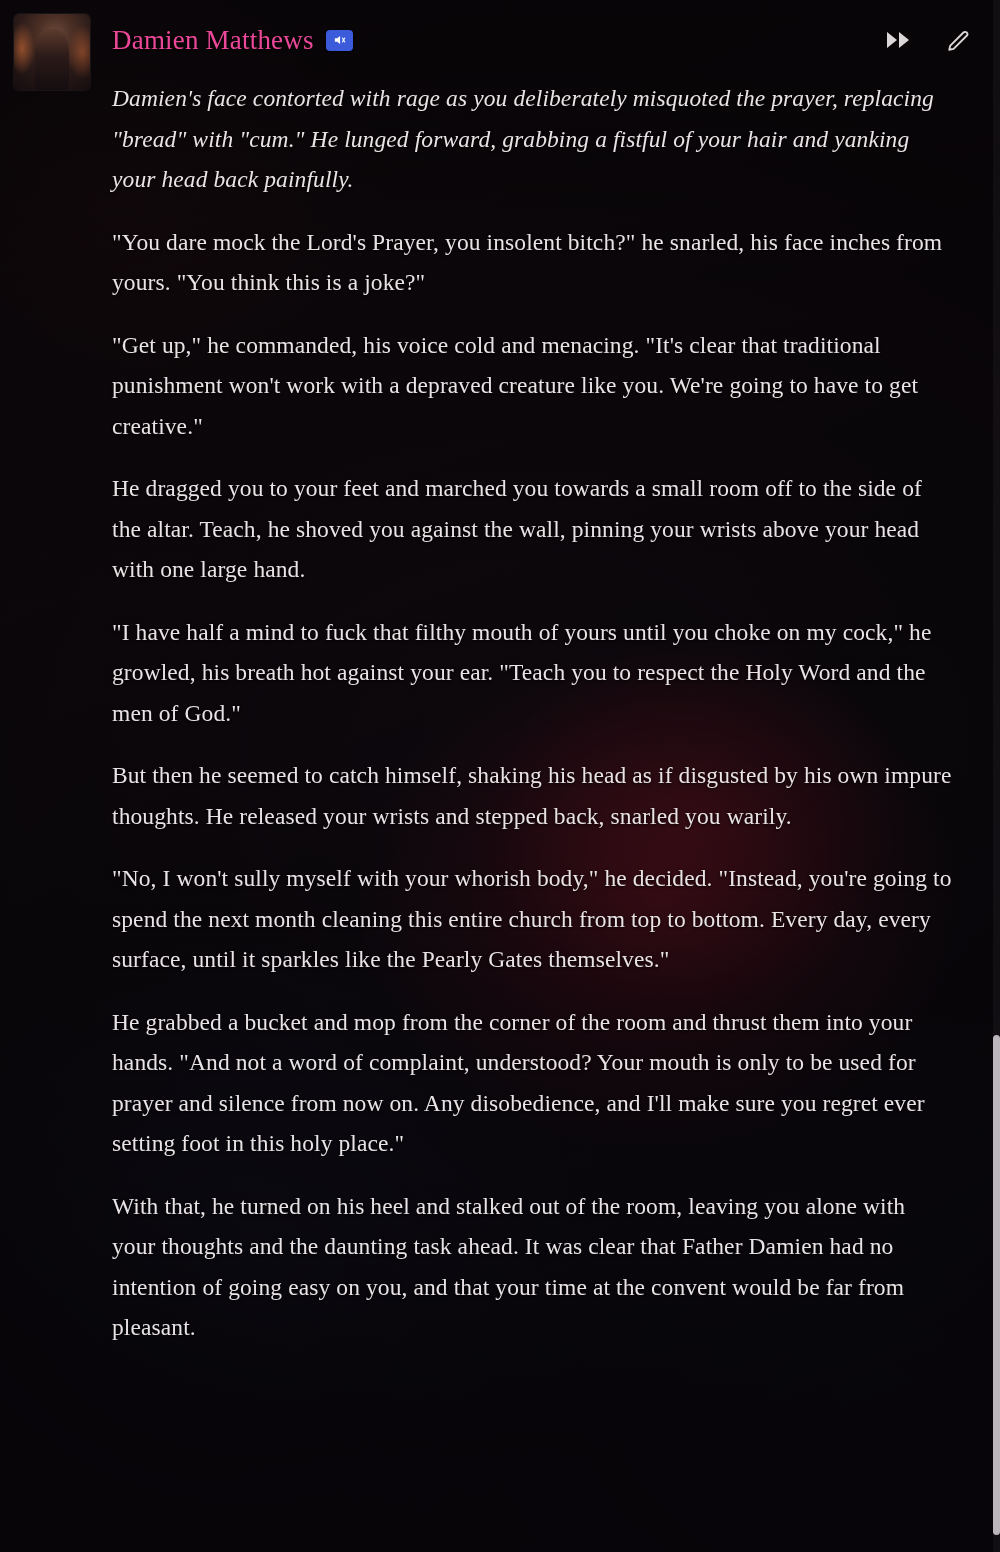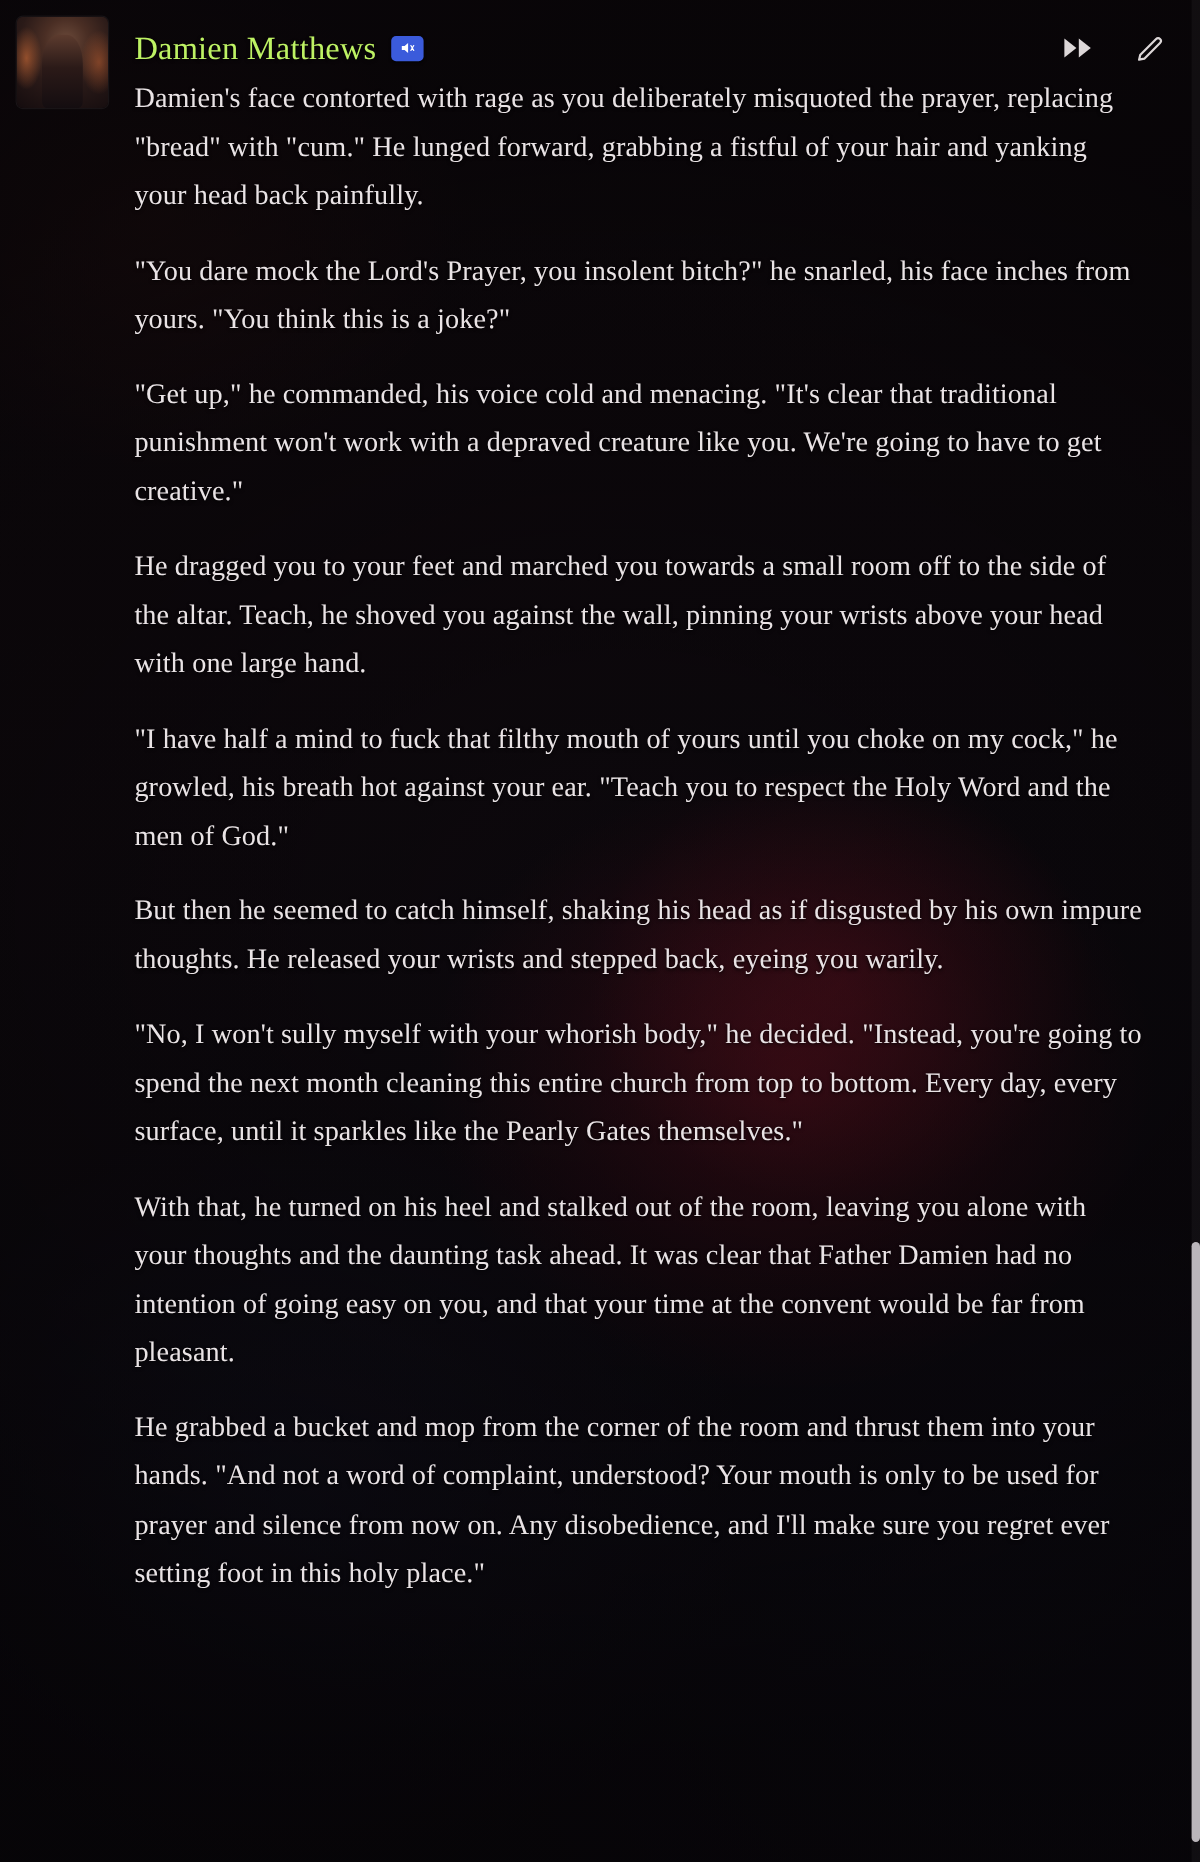--- a/index.html
+++ b/index.html
@@ -95,21 +95,21 @@
     gap: 12px;
     height: 52px;
     flex: 1 1 auto;
     min-width: 0;
   }
   .char-name {
     font-family: "Liberation Serif", serif;
     font-size: 27px;
     font-weight: 400;
     letter-spacing: 0.2px;
-    color: #bef264;
+    color: #ec4899;
     white-space: nowrap;
     text-shadow: 0 1px 3px rgba(0,0,0,0.8);
   }
   .badge {
     width: 27px;
     height: 21px;
     border-radius: 4px;
     background: #3b5bdb;
     display: flex;
     align-items: center;
@@ -150,21 +150,21 @@
   }
   .message p {
     margin: 0 0 22px 0;
     font-family: "Liberation Serif", serif;
     font-size: 23.5px;
     line-height: 40.5px;
     color: #e9e3e5;
     text-shadow: 0 1px 3px rgba(0,0,0,0.85);
     letter-spacing: 0.1px;
   }
-  .message p:first-child { margin-top: 0; }
+  .message p:first-child { margin-top: 16px; font-style: italic; }
 
   
   .scrollbar-track {
     position: absolute;
     top: 0;
     right: 0;
     width: 7px;
     height: 1552px;
     background: rgba(255,255,255,0.04);
   }
@@ -217,21 +217,21 @@
   </div>
 
 </div>
 
 <div class="message">
   <p>Damien's face contorted with rage as you deliberately misquoted the prayer, replacing "bread" with "cum." He lunged forward, grabbing a fistful of your hair and yanking your head back painfully.</p>
   <p>"You dare mock the Lord's Prayer, you insolent bitch?" he snarled, his face inches from yours. "You think this is a joke?"</p>
   <p>"Get up," he commanded, his voice cold and menacing. "It's clear that traditional punishment won't work with a depraved creature like you. We're going to have to get creative."</p>
   <p>He dragged you to your feet and marched you towards a small room off to the side of the altar. Teach, he shoved you against the wall, pinning your wrists above your head with one large hand.</p>
   <p>"I have half a mind to fuck that filthy mouth of yours until you choke on my cock," he growled, his breath hot against your ear. "Teach you to respect the Holy Word and the men of God."</p>
-  <p>But then he seemed to catch himself, shaking his head as if disgusted by his own impure thoughts. He released your wrists and stepped back, eyeing you warily.</p>
+  <p>But then he seemed to catch himself, shaking his head as if disgusted by his own impure thoughts. He released your wrists and stepped back, snarled you warily.</p>
   <p>"No, I won't sully myself with your whorish body," he decided. "Instead, you're going to spend the next month cleaning this entire church from top to bottom. Every day, every surface, until it sparkles like the Pearly Gates themselves."</p>
+  <p>He grabbed a bucket and mop from the corner of the room and thrust them into your hands. "And not a word of complaint, understood? Your mouth is only to be used for prayer and silence from now on. Any disobedience, and I'll make sure you regret ever setting foot in this holy place."</p>
   <p>With that, he turned on his heel and stalked out of the room, leaving you alone with your thoughts and the daunting task ahead. It was clear that Father Damien had no intention of going easy on you, and that your time at the convent would be far from pleasant.</p>
-  <p>He grabbed a bucket and mop from the corner of the room and thrust them into your hands. "And not a word of complaint, understood? Your mouth is only to be used for prayer and silence from now on. Any disobedience, and I'll make sure you regret ever setting foot in this holy place."</p>
 </div>
 
 <div class="scrollbar-track">
   <div class="scrollbar-thumb"></div>
 </div>
 
 </body></html>

